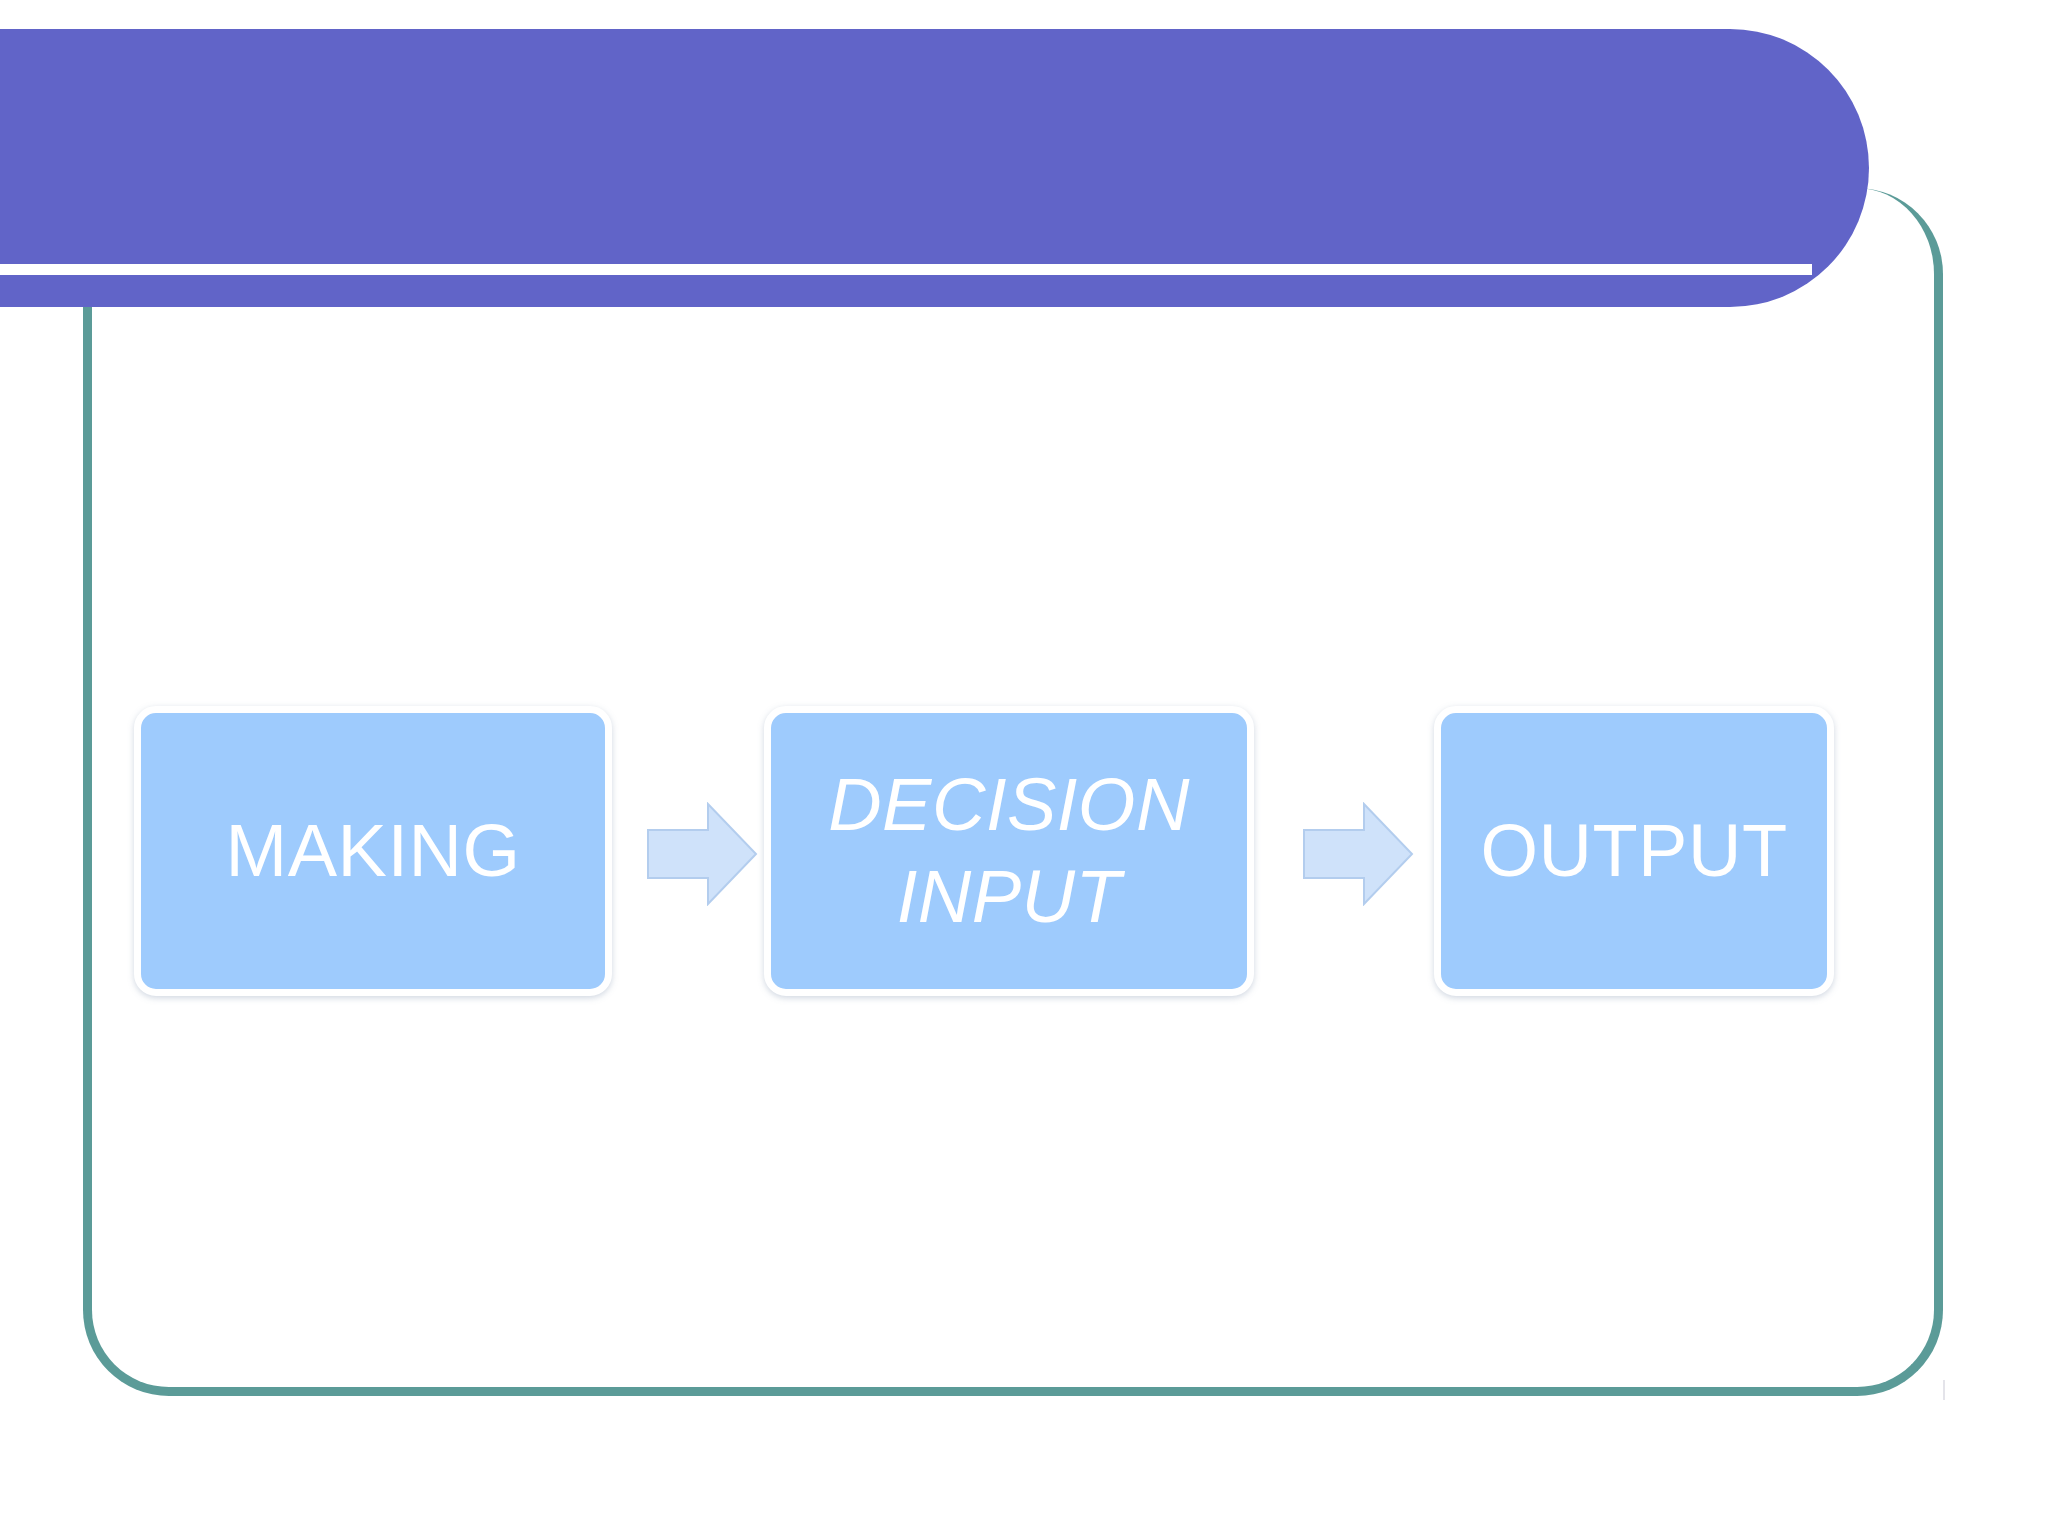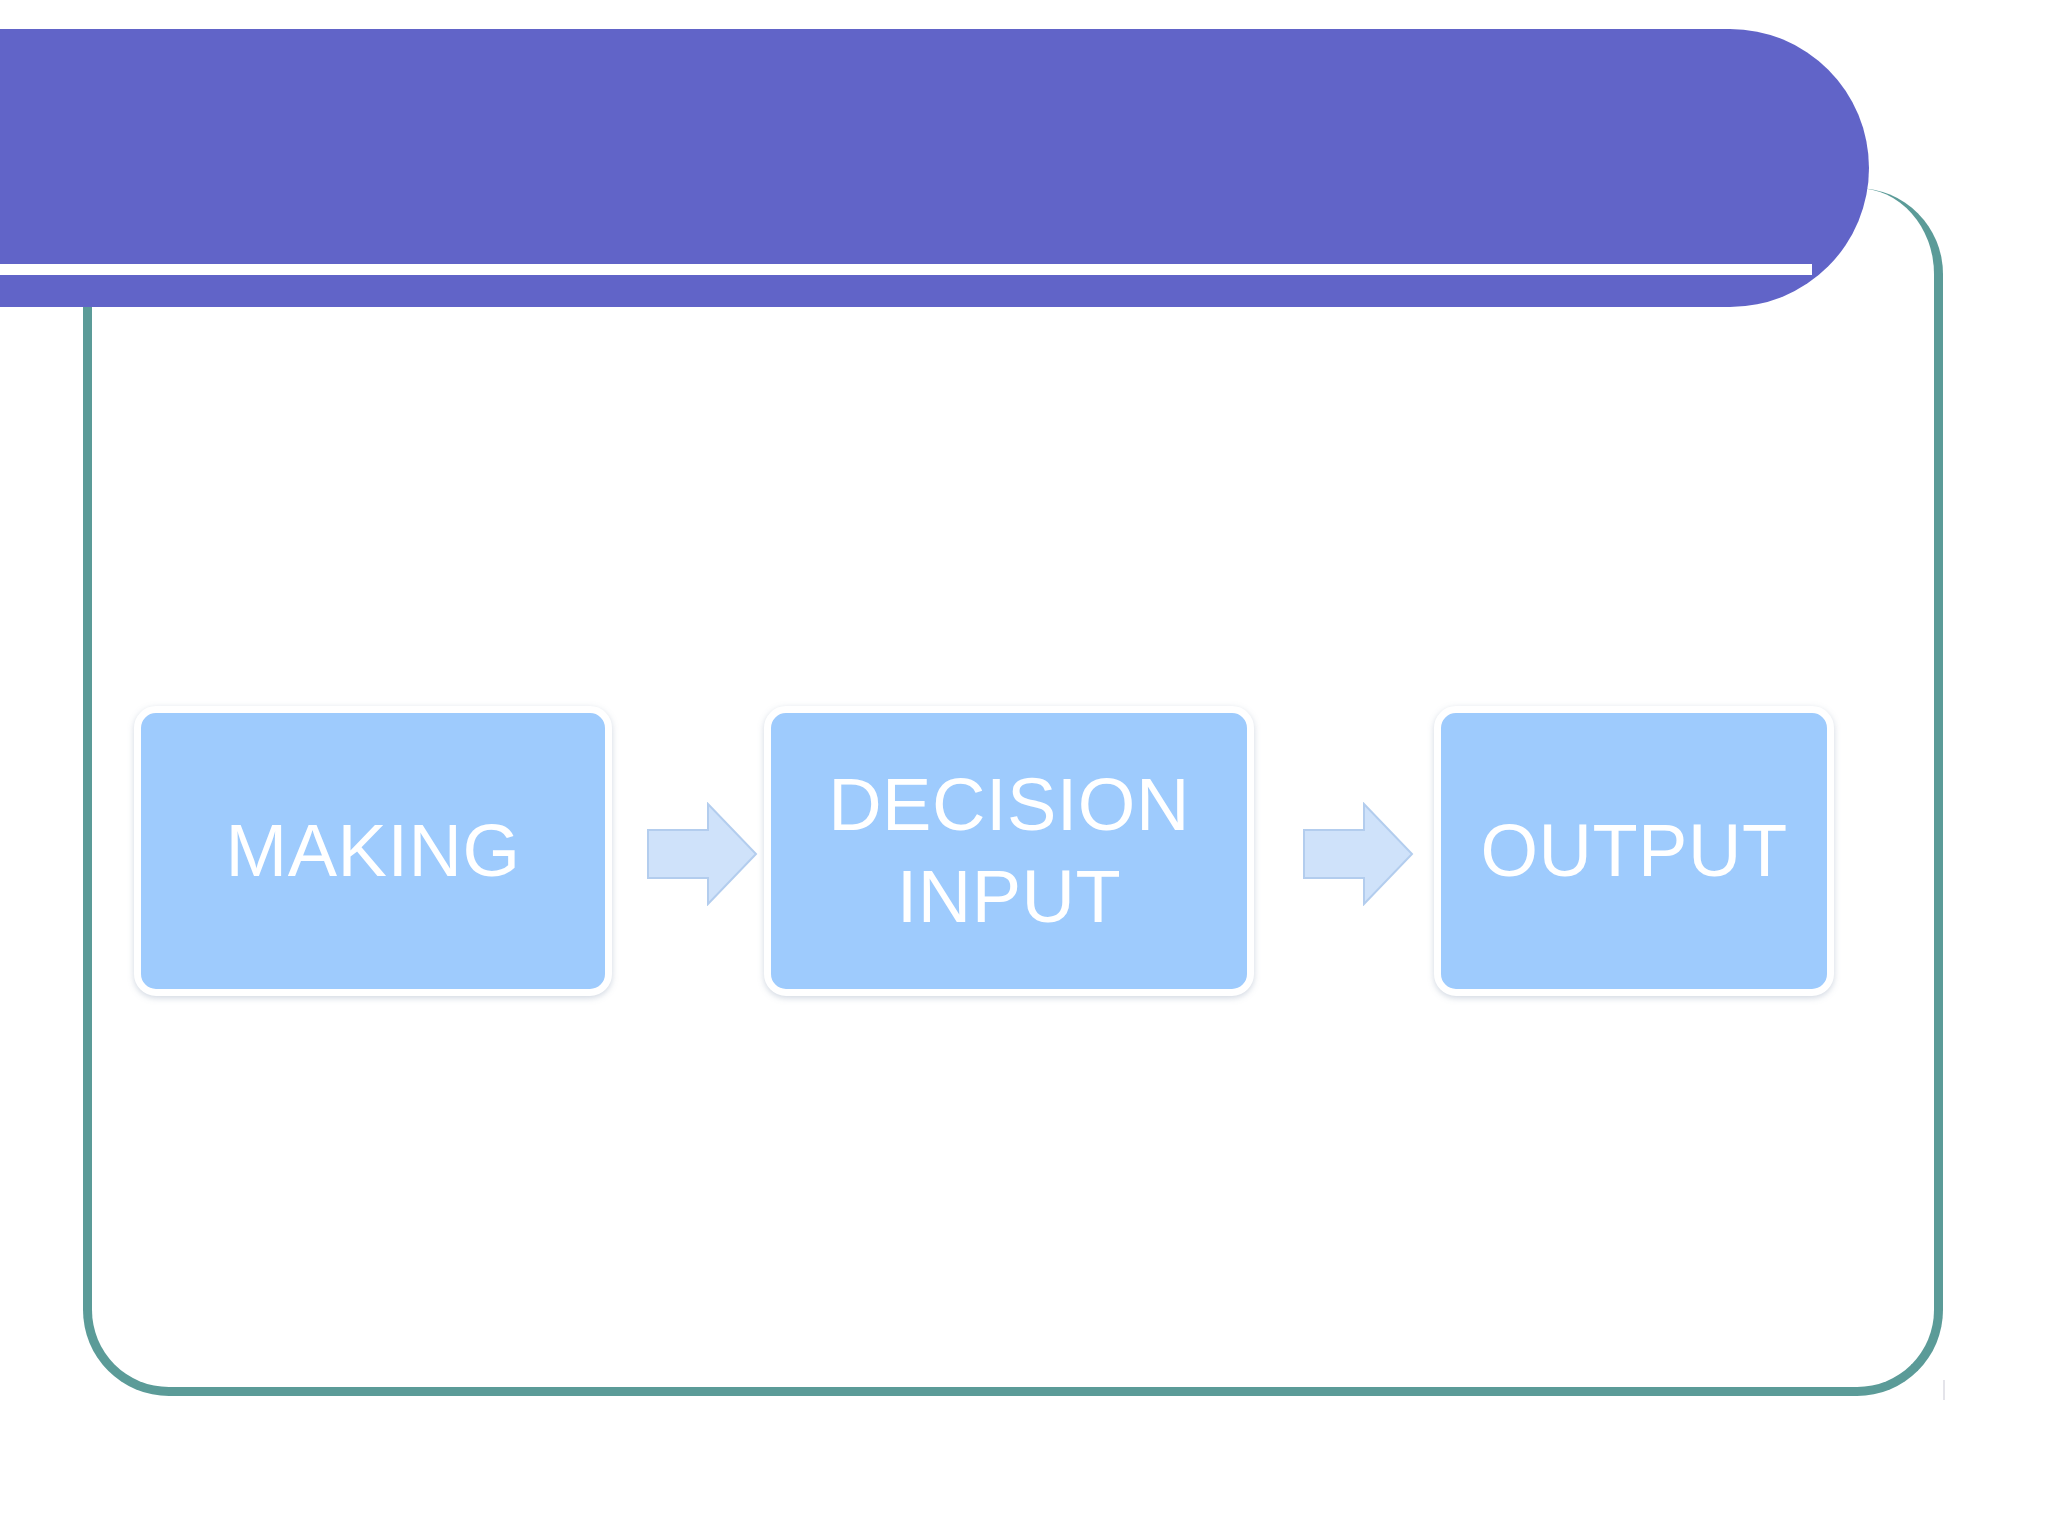--- a/index.html
+++ b/index.html
@@ -105,21 +105,21 @@
     color: #ffffff;
     font-size: 74px;
     line-height: 92px;
     font-weight: 400;
     letter-spacing: 0.5px;
     text-align: center;
     user-select: none;
   }
 
   .node-input  { left: 0px;    width: 478px; height: 290px; }
-  .node-decide { left: 630px;  width: 490px; height: 290px; }
+  .node-decide { left: 630px;  width: 490px; height: 290px; font-style: italic; }
   .node-output { left: 1300px; width: 400px; height: 290px; }
 
   .node-line { display: block; }
 
   
   .arrow {
     position: absolute;
     top: 96px;
     width: 112px;
     height: 104px;

